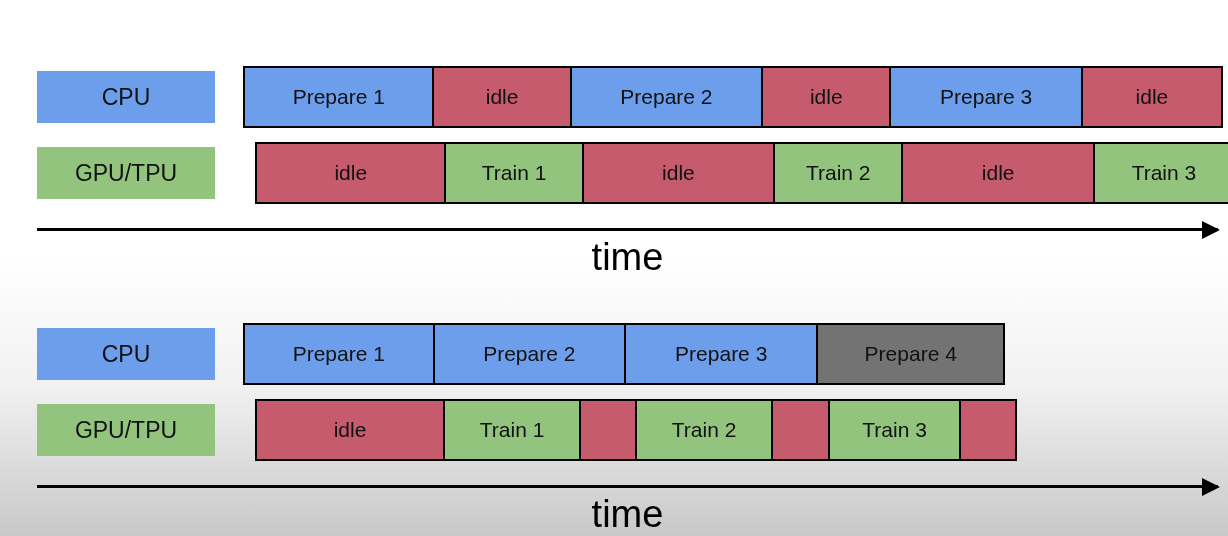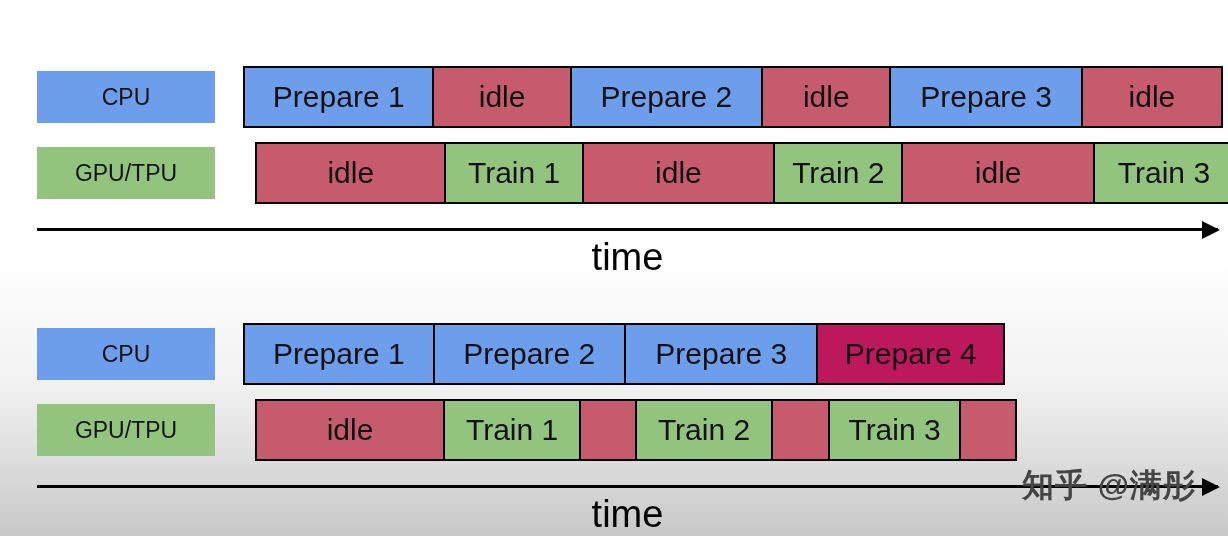--- a/index.html
+++ b/index.html
@@ -21,21 +21,21 @@
     display: flex; align-items: center; justify-content: center;
     font-size: 23px; color: #111;
     flex: 0 0 178px;
   }
 
   .segments { display: flex; height: 62px; box-sizing: border-box; }
   .segment {
     box-sizing: border-box;
     border: 2px solid #000;
     display: flex; align-items: center; justify-content: center;
-    font-size: 30px; color: #111;
+    font-size: 21px; color: #111;
     height: 62px;
     min-width: 0;
     white-space: nowrap;
     overflow: hidden;
   }
   .segment + .segment { margin-left: -2px; }
 
   .time-axis { position: absolute; left: 37px; width: 1181px; }
   .axis-line { position: relative; height: 3px; background: #000; }
   .arrow-head {
@@ -101,21 +101,21 @@
   </div>
 
   <section class="chart" style="top:315px">
     <div class="chart-rows">
         <div class="bar-row">
           <div class="row-label" style="background: rgb(109, 158, 235);">CPU</div>
           <div class="segments" style="width: 762px;">
             <div class="segment" style="background: rgb(109, 158, 235); flex: 190 1 0px;">Prepare 1</div>
             <div class="segment" style="background: rgb(109, 158, 235); flex: 192 1 0px;">Prepare 2</div>
             <div class="segment" style="background: rgb(109, 158, 235); flex: 193 1 0px;">Prepare 3</div>
-            <div class="segment" style="background: #be185d; flex: 187 1 0px;">Prepare 4</div>
+            <div class="segment" style="background: #737373; flex: 187 1 0px;">Prepare 4</div>
           </div>
         </div>
         <div class="bar-row">
           <div class="row-label" style="background: rgb(147, 196, 125);">GPU/TPU</div>
           <div class="segments" style="width: 762px;">
             <div class="segment" style="background: rgb(199, 91, 110); flex: 190 1 0px;">idle</div>
             <div class="segment" style="background: rgb(147, 196, 125); flex: 137 1 0px;">Train 1</div>
             <div class="segment" style="background: rgb(199, 91, 110); flex: 55 1 0px;"></div>
             <div class="segment" style="background: rgb(147, 196, 125); flex: 137 1 0px;">Train 2</div>
             <div class="segment" style="background: rgb(199, 91, 110); flex: 56 1 0px;"></div>
@@ -126,15 +126,14 @@
       </div>
   </section>
 
   <div class="time-axis" style="top:485px">
     <div class="axis-line">
       <span class="arrow-head"></span>
     </div>
     <div class="axis-label">time</div>
   </div>
 
-  <div class="watermark">知乎 @满彤</div>
 
 </div>
 
 </body></html>

